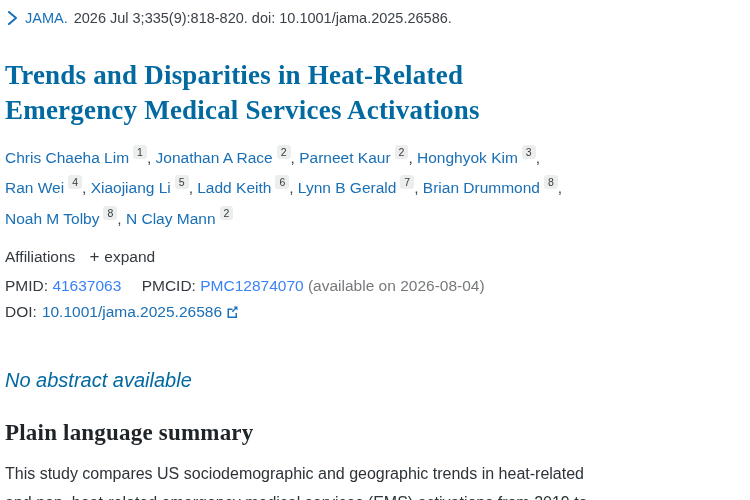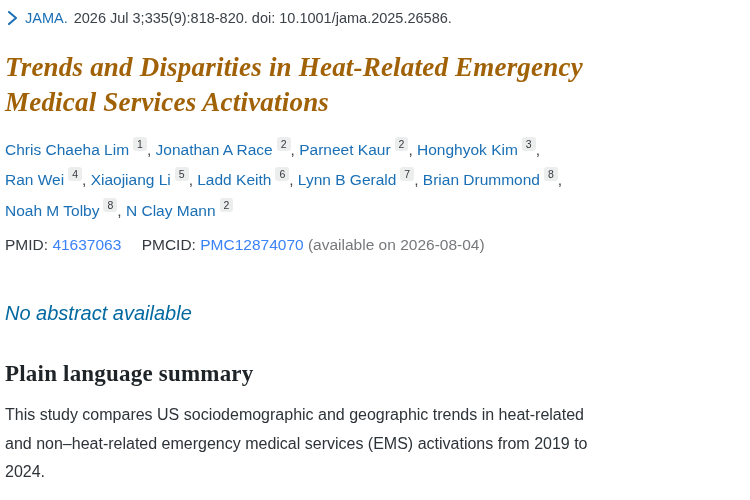--- a/index.html
+++ b/index.html
@@ -17,25 +17,24 @@
   .chev svg { display: block; }
   .journal-link { color: #1a6fb5; text-decoration: none; margin-right: 6px; cursor: pointer; }
   .cit-text { color: #3c4249; }
 
   
   h1.title {
     font-family: "Liberation Serif", "DejaVu Serif", serif;
     font-weight: 700;
     font-size: 27px;
     line-height: 1.28;
-    color: #a16207;
-    margin-top: 24px;
+    color: #0369a1;
+    margin-top: 32px;
     max-width: 700px;
     letter-spacing: 0.2px;
-    font-style: italic;
   }
 
   
   .authors { margin-top: 16px; font-size: 15.5px; line-height: 1.95; max-width: 740px; color: #3c4249; }
   .author { white-space: nowrap; }
   .author-link { color: #1a6fb5; text-decoration: none; cursor: pointer; }
   .author-sup {
     display: inline-block;
     background: #eceded;
     color: #343a40;
@@ -74,21 +73,21 @@
 
   
   .no-abstract { margin-top: 48px; font-style: italic; color: #0369a1; font-size: 20px; }
 
   
   h2.pls-heading {
     font-family: "Liberation Serif", "DejaVu Serif", serif;
     font-weight: 700;
     font-size: 23px;
     color: #1f2428;
-    margin-top: 36px;
+    margin-top: 28px;
     letter-spacing: 0.2px;
   }
   .pls-body { margin-top: 14px; font-size: 16px; line-height: 1.8; color: #2d3338; max-width: 722px; }
 
   
   .disclaimer { margin-top: 13px; font-size: 14.5px; }
   .disclaimer a { color: #1a7ac0; text-decoration: none; cursor: pointer; }
 </style>
 </head>
 <body>
@@ -126,31 +125,50 @@
     
       <span class="author"><a class="author-link">Lynn B Gerald</a><span class="author-sup">7</span><span class="author-sep">, </span></span>
     
       <span class="author"><a class="author-link">Brian Drummond</a><span class="author-sup">8</span><span class="author-sep">, </span></span>
     
       <span class="author"><a class="author-link">Noah M Tolby</a><span class="author-sup">8</span><span class="author-sep">, </span></span>
     
       <span class="author"><a class="author-link">N Clay Mann</a><span class="author-sup">2</span></span>
     </div>
 
+  <div class="affiliations">
+    <span class="affil-label">Affiliations</span>
+    <button class="expand-btn">
+      <span class="plus-icon">+</span>
+      <span>expand</span>
+    </button>
+  </div>
 
   <div class="ids-row">
     <span class="id-label">PMID:</span>
     <span class="id-value">41637063</span>
     <span class="pmcid-group">
       <span class="id-label">PMCID:</span>
       <span class="id-value">PMC12874070</span>
       <span class="avail-note">(available on 2026-08-04)</span>
     </span>
   </div>
 
+  <div class="doi-row">
+    <span class="id-label">DOI:</span>
+    <a class="doi-link">
+      <span>10.1001/jama.2025.26586</span>
+      <span class="ext-icon">
+        <svg width="13" height="13" viewBox="0 0 13 13">
+            <path d="M1.5 3.5 h5 v1.5 h-3.5 v6.5 h6.5 v-3.5 h1.5 v5 h-9.5 z" fill="#1a6fb5"></path>
+            <path d="M7.5 1.5 h4 v4 l-1.5 -1.5 l-3.2 3.2 l-1 -1 l3.2 -3.2 z" fill="#1a6fb5"></path>
+          </svg>
+      </span>
+    </a>
+  </div>
 
   <div class="no-abstract">No abstract available</div>
 
   <h2 class="pls-heading">Plain language summary</h2>
   <p class="pls-body">This study compares US sociodemographic and geographic trends in heat-related and non–heat-related emergency medical services (EMS) activations from 2019 to 2024.</p>
 
   <div class="disclaimer">
     <a>PubMed Disclaimer</a>
   </div>
 

